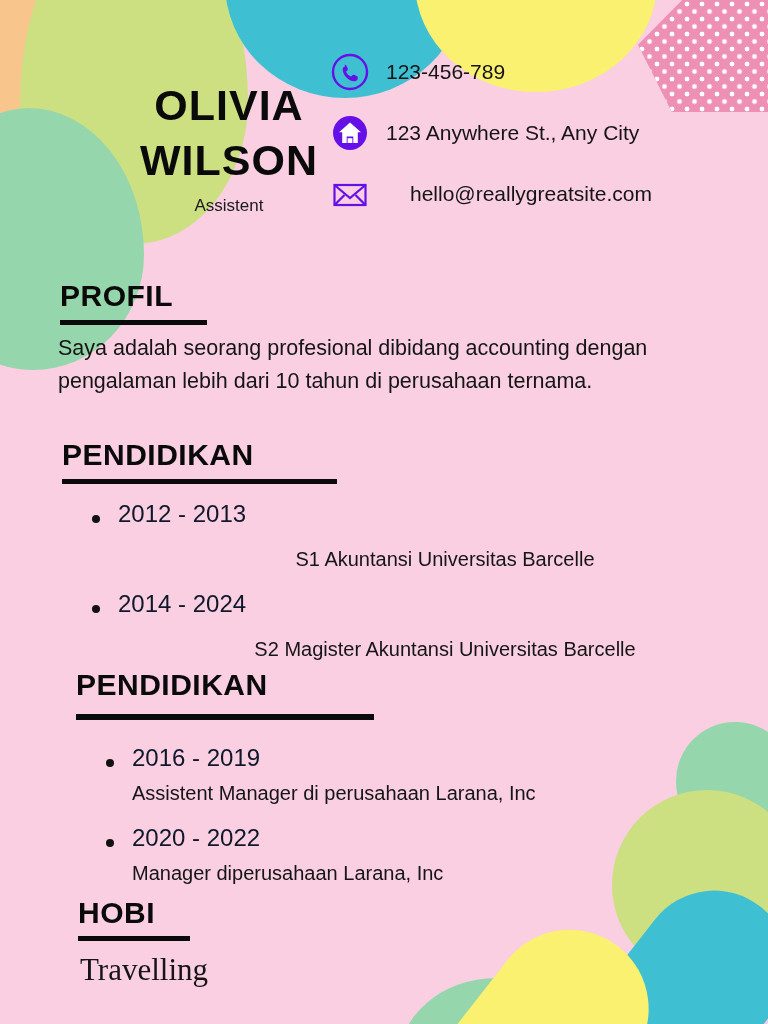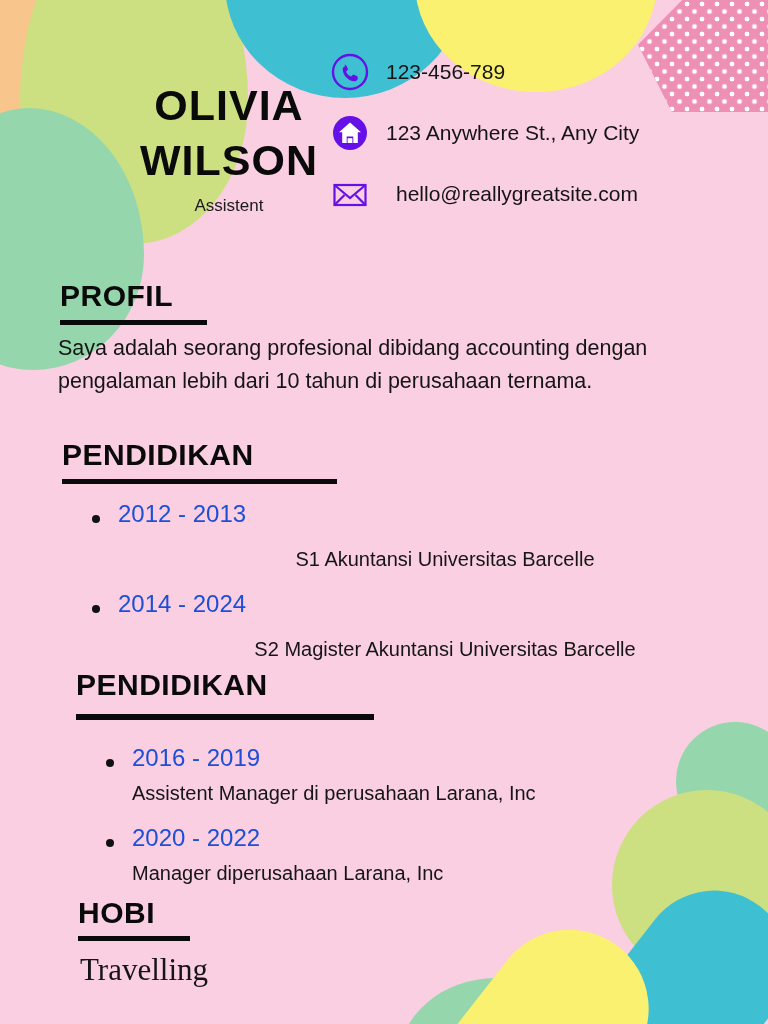--- a/index.html
+++ b/index.html
@@ -93,21 +93,21 @@
     font-size:43px; font-weight:bold; color:#0A0A0A;
     letter-spacing:1px; line-height:1.28; text-align:center;
   }
   .job-title {
     margin-top:8px; font-size:17px; color:#1A1A1A;
     text-align:center; font-weight:normal;
   }
 
   .contact { position:absolute; left:330px; top:52px; }
   .contact-row { display:flex; align-items:center; margin-bottom:21px; }
-  .contact-row:last-child { margin-bottom:0; }
+  .contact-row:last-child { margin-bottom:0;gap:14px; }
   .cicon { width:40px; height:40px; flex:0 0 40px; position:relative; }
   .cicon svg { display:block; width:40px; height:40px; }
   .ctext {
     font-size:21px; color:#141414; white-space:nowrap;
     margin-left:16px;
   }
   .ctext.indent { margin-left:26px; }
 
   
   .section { position:absolute; left:0; width:768px; }
@@ -120,21 +120,21 @@
   .body-text {
     font-size:21.5px; color:#151515; line-height:1.52;
   }
 
   ul.items { list-style:none; }
   ul.items > li { position:relative; }
   .bullet {
     position:absolute; width:8px; height:8px; border-radius:50%;
     background:#101010;
   }
-  .range { font-size:24px; color:#1d4ed8; line-height:1.2; }
+  .range { font-size:24px; color:#0f172a; line-height:1.2; }
   .detail { font-size:20px; color:#151515; line-height:1.3; }
 
   
   #sec-profil { top:281px; left:60px; }
   #sec-profil .sec-rule { width:147px; height:5px; }
   #profil-body { position:absolute; top:332px; left:58px; width:680px; }
 
   #sec-pendidikan { top:440px; left:62px; }
   #sec-pendidikan .sec-rule { width:275px; height:5px; }
 

